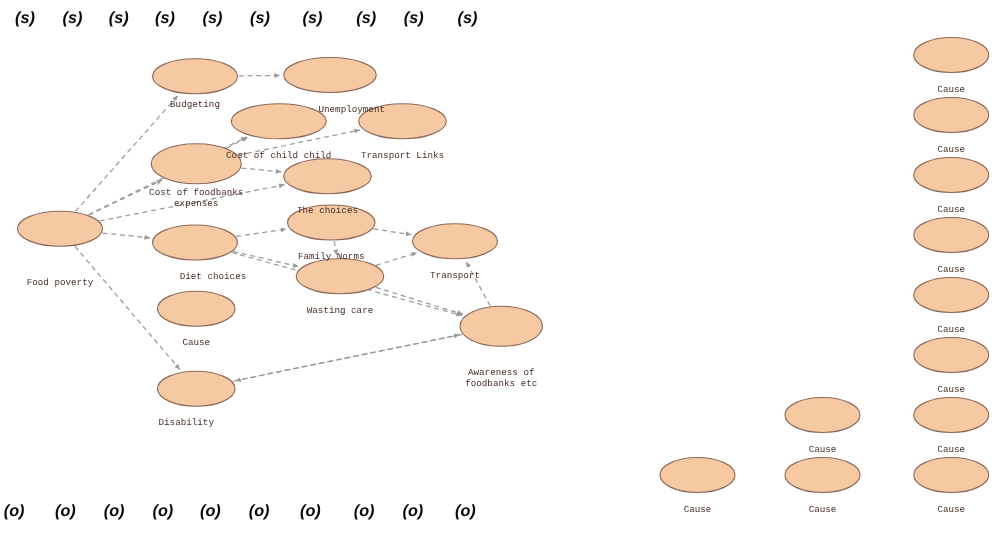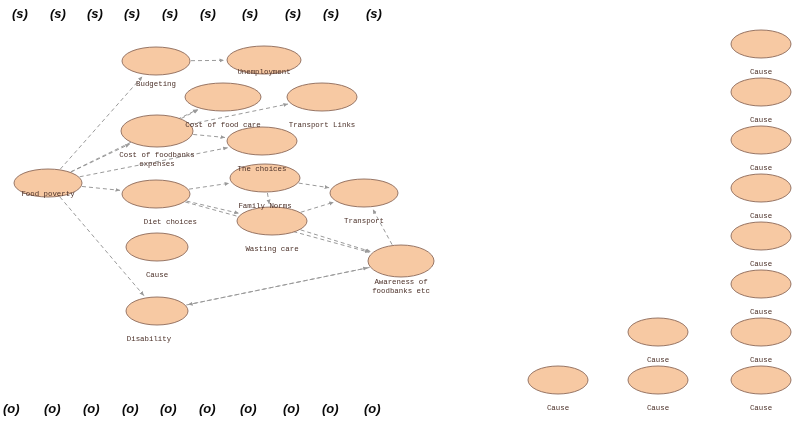--- a/index.html
+++ b/index.html
@@ -135,34 +135,34 @@
     <span class="marker" style="left: 83px; top: 0px; color: rgb(10, 10, 10);">(o)</span>
     <span class="marker" style="left: 122px; top: 0px; color: rgb(10, 10, 10);">(o)</span>
     <span class="marker" style="left: 160px; top: 0px; color: rgb(10, 10, 10);">(o)</span>
     <span class="marker" style="left: 199px; top: 0px; color: rgb(10, 10, 10);">(o)</span>
     <span class="marker" style="left: 240px; top: 0px; color: rgb(10, 10, 10);">(o)</span>
     <span class="marker" style="left: 283px; top: 0px; color: rgb(10, 10, 10);">(o)</span>
     <span class="marker" style="left: 322px; top: 0px; color: rgb(10, 10, 10);">(o)</span>
     <span class="marker" style="left: 364px; top: 0px; color: rgb(10, 10, 10);">(o)</span>
   </div>
 <div id="label-layer">
-    <div class="node-label" style="left: 48px; top: 166px; width: 82px; color: rgb(74, 47, 39);">Food poverty</div>
+    <div class="node-label" style="left: 48px; top: 199px; width: 82px; color: rgb(74, 47, 39);">Food poverty</div>
     <div class="node-label" style="left: 156px; top: 56px; width: 82px; color: rgb(74, 47, 39);">Budgeting</div>
-    <div class="node-label" style="left: 264px; top: 44px; width: 88px; color: rgb(74, 47, 39);">Unemployment</div>
-    <div class="node-label" style="left: 223px; top: 97px; width: 90px; color: rgb(74, 47, 39);">Cost of food care</div>
+    <div class="node-label" style="left: 264px; top: 60px; width: 88px; color: rgb(74, 47, 39); text-align: right;">Unemployment</div>
+    <div class="node-label" style="left: 223px; top: 97px; width: 90px; color: rgb(74, 47, 39);">Cost of child child</div>
     <div class="node-label" style="left: 322px; top: 97px; width: 84px; color: rgb(74, 47, 39);">Transport Links</div>
     <div class="node-label" style="left: 157px; top: 131px; width: 86px; color: rgb(74, 47, 39);">Cost of foodbanks
 expenses</div>
     <div class="node-label" style="left: 262px; top: 141px; width: 84px; color: rgb(74, 47, 39);">The choices</div>
     <div class="node-label" style="left: 265px; top: 178px; width: 84px; color: rgb(74, 47, 39);">Family Norms</div>
     <div class="node-label" style="left: 156px; top: 194px; width: 82px; color: rgb(74, 47, 39); text-align: right;">Diet choices</div>
     <div class="node-label" style="left: 364px; top: 193px; width: 82px; color: rgb(74, 47, 39);">Transport</div>
     <div class="node-label" style="left: 272px; top: 221px; width: 84px; color: rgb(74, 47, 39);">Wasting care</div>
     <div class="node-label" style="left: 157px; top: 247px; width: 76px; color: rgb(74, 47, 39);">Cause</div>
-    <div class="node-label" style="left: 401px; top: 258px; width: 80px; color: rgb(74, 47, 39);">Awareness of
+    <div class="node-label" style="left: 401px; top: 275px; width: 80px; color: rgb(74, 47, 39);">Awareness of
 foodbanks etc</div>
     <div class="node-label" style="left: 149px; top: 311px; width: 76px; color: rgb(74, 47, 39);">Disability</div>
     <div class="node-label" style="left: 761px; top: 44px; width: 74px; color: rgb(74, 47, 39);">Cause</div>
     <div class="node-label" style="left: 761px; top: 92px; width: 74px; color: rgb(74, 47, 39);">Cause</div>
     <div class="node-label" style="left: 761px; top: 140px; width: 74px; color: rgb(74, 47, 39);">Cause</div>
     <div class="node-label" style="left: 761px; top: 188px; width: 74px; color: rgb(74, 47, 39);">Cause</div>
     <div class="node-label" style="left: 761px; top: 236px; width: 74px; color: rgb(74, 47, 39);">Cause</div>
     <div class="node-label" style="left: 761px; top: 284px; width: 74px; color: rgb(74, 47, 39);">Cause</div>
     <div class="node-label" style="left: 761px; top: 332px; width: 74px; color: rgb(74, 47, 39);">Cause</div>
     <div class="node-label" style="left: 761px; top: 380px; width: 74px; color: rgb(74, 47, 39);">Cause</div>

